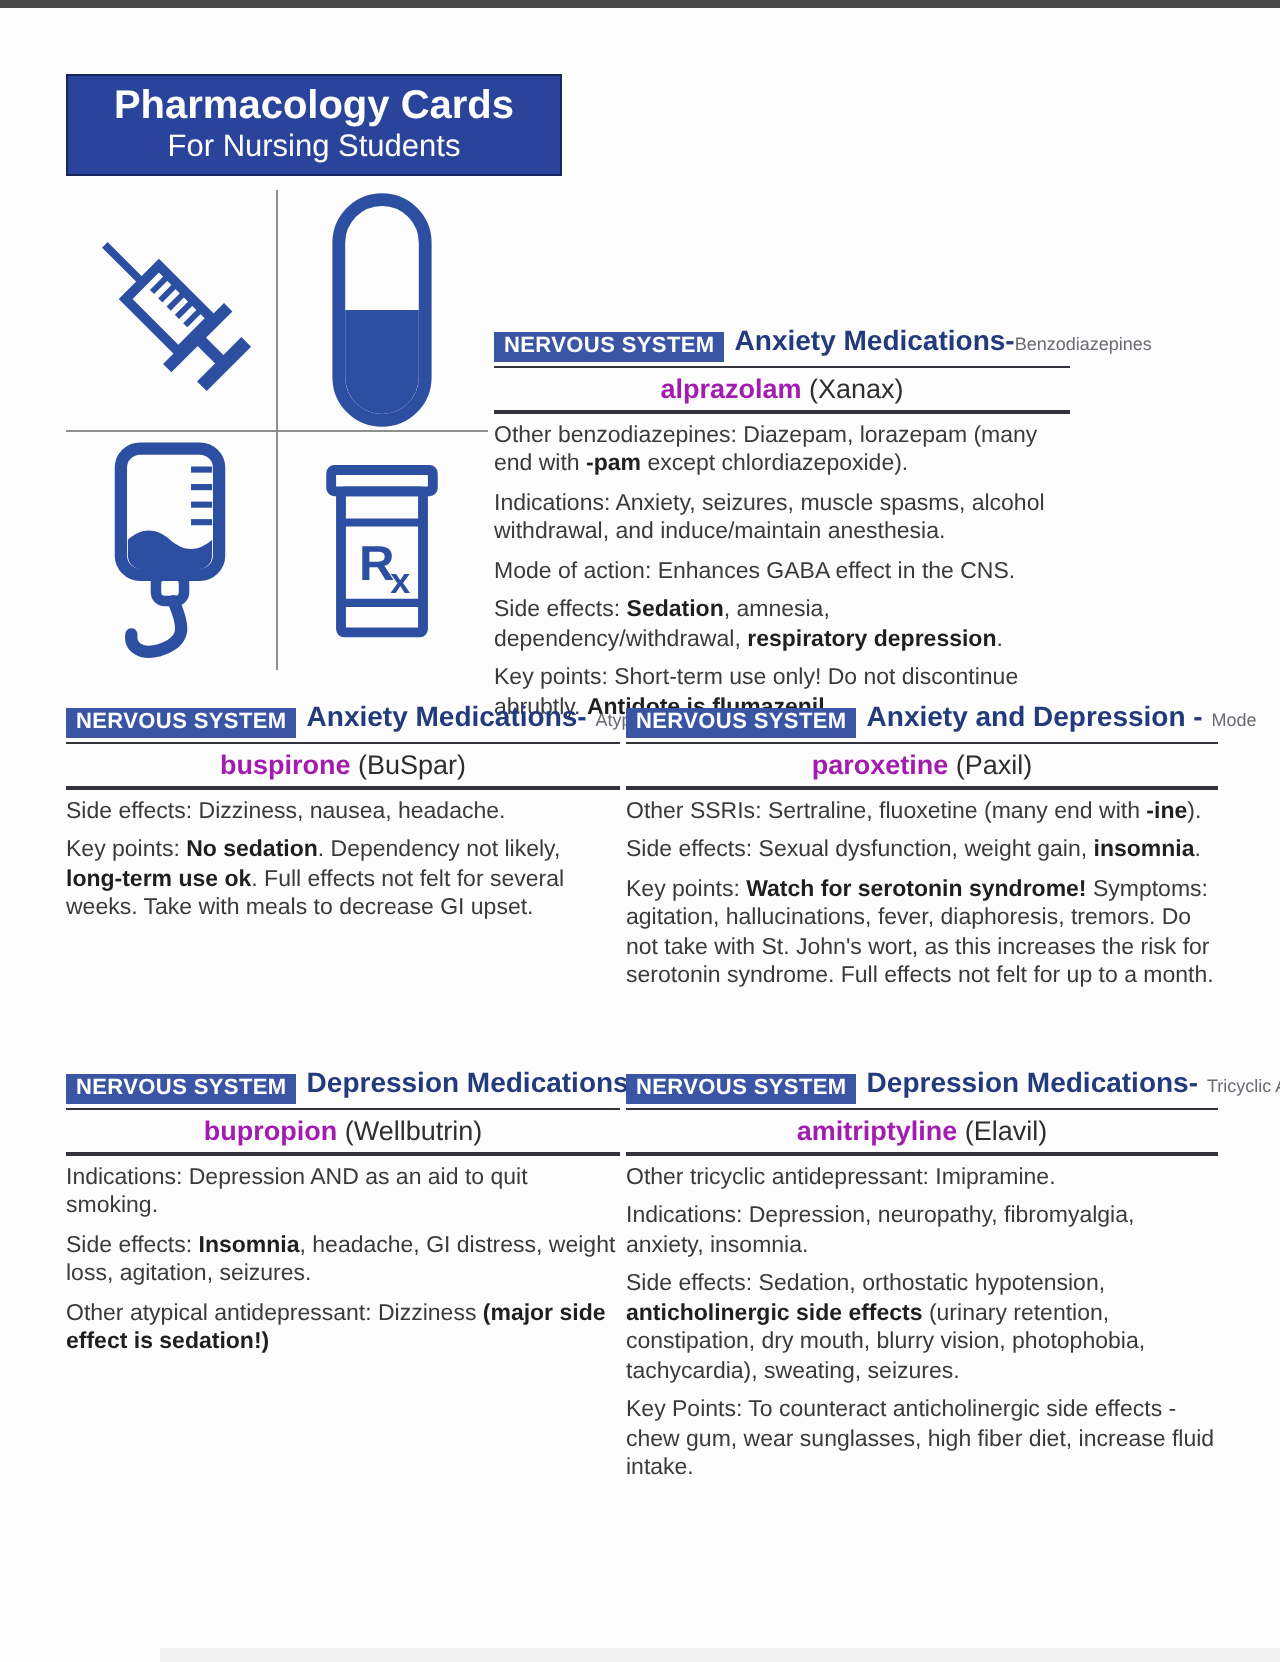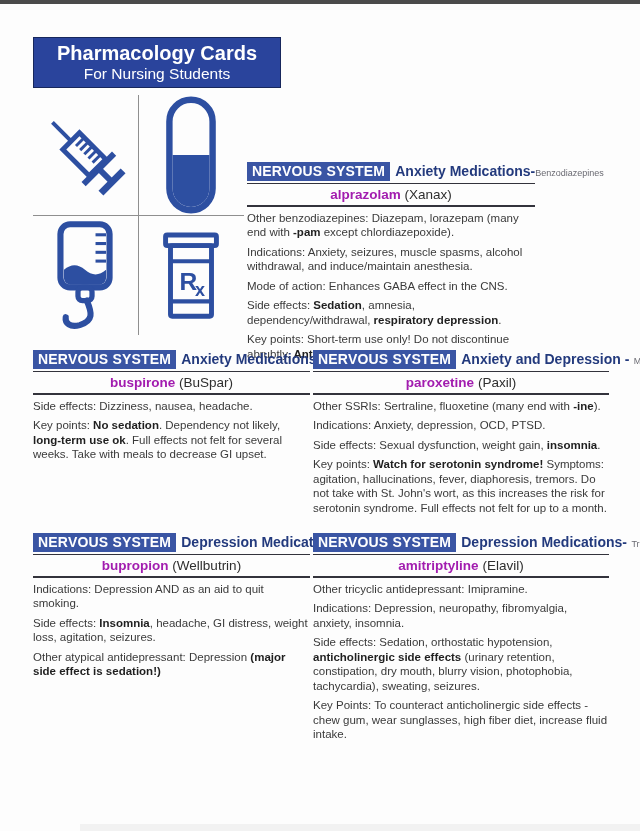--- a/index.html
+++ b/index.html
@@ -27,21 +27,21 @@
   .icon-cell{display:flex;align-items:center;justify-content:center;box-sizing:border-box;}
   .icon-cell:nth-child(1){border-right:1px solid #8f8f8f;border-bottom:1px solid #8f8f8f;}
   .icon-cell:nth-child(2){border-bottom:1px solid #8f8f8f;}
   .icon-cell:nth-child(3){border-right:1px solid #8f8f8f;}
   .icon-svg{display:block;}
 
   
   .card{position:absolute;}
   .card-head{display:flex;align-items:flex-end;gap:5px;border-bottom:1px solid #33333c;padding-bottom:2px;}
   .badge{
-    background:#3a55a4;color:#fff;font-weight:bold;font-size:14px;
+    background:#3a55a4;color:#fff;font-weight:bold;font-size:11px;
     padding:1px 5px 2px;letter-spacing:.2px;white-space:nowrap;
   }
   .cat{white-space:nowrap;padding-bottom:1px;}
   .cat-bold{font-weight:bold;color:#233a7d;font-size:14px;}
   .cat-light{color:#6a6a72;font-size:9px;}
   .card-title{text-align:center;border-bottom:2px solid #33333c;padding:3px 0 3px;font-size:13.5px;}
   .drug{font-weight:bold;color:#a21caf;}
   .brand{color:#2e2e2e;}
   .card-body{padding-top:4px;font-size:11.5px;line-height:1.26;}
   .card-para{margin:0 0 5px;}
@@ -148,38 +148,37 @@
 <div class="card" style="left:313px;top:350px;width:296px;">
   <div class="card-head">
     <span class="badge">NERVOUS SYSTEM</span>
     <span class="cat"><span class="cat-bold">Anxiety and Depression -</span> <span class="cat-light">Mode</span></span>
   </div>
   <div class="card-title">
     <span class="drug">paroxetine</span> <span class="brand">(Paxil)</span>
   </div>
   <div class="card-body">
       <p class="card-para"><span class="lead">Other SSRIs</span><span>: Sertraline, fluoxetine (many end with </span><span class="b">-ine</span><span>).</span></p>
-      <p class="card-para"><span class="lead">Indications</span><span>: Anxiety, depression, OCD, PTSD.</span></p>
       <p class="card-para"><span class="lead">Side effects</span><span>: Sexual dysfunction, weight gain, </span><span class="b">insomnia</span><span>.</span></p>
       <p class="card-para"><span class="lead">Key points</span><span>: </span><span class="b">Watch for serotonin syndrome!</span><span> Symptoms: agitation, hallucinations, fever, diaphoresis, tremors. Do not take with St. John's wort, as this increases the risk for serotonin syndrome. Full effects not felt for up to a month.</span></p>
     </div>
 </div>
 
 <div class="card" style="left:33px;top:533px;width:277px;">
   <div class="card-head">
     <span class="badge">NERVOUS SYSTEM</span>
     <span class="cat"><span class="cat-bold">Depression Medications-</span> <span class="cat-light">Atypical Antidepressants</span></span>
   </div>
   <div class="card-title">
     <span class="drug">bupropion</span> <span class="brand">(Wellbutrin)</span>
   </div>
   <div class="card-body">
       <p class="card-para"><span class="lead">Indications</span><span>: Depression AND as an aid to quit smoking.</span></p>
       <p class="card-para"><span class="lead">Side effects</span><span>: </span><span class="b">Insomnia</span><span>, headache, GI distress, weight loss, agitation, seizures.</span></p>
-      <p class="card-para"><span class="lead">Other atypical antidepressant</span><span>: Depression </span><span class="b">(major side effect is sedation!)</span></p>
+      <p class="card-para"><span class="lead">Other atypical antidepressant</span><span>: Dizziness </span><span class="b">(major side effect is sedation!)</span></p>
     </div>
 </div>
 
 <div class="card" style="left:313px;top:533px;width:296px;">
   <div class="card-head">
     <span class="badge">NERVOUS SYSTEM</span>
     <span class="cat"><span class="cat-bold">Depression Medications-</span> <span class="cat-light">Tricyclic Antidepressants</span></span>
   </div>
   <div class="card-title">
     <span class="drug">amitriptyline</span> <span class="brand">(Elavil)</span>

